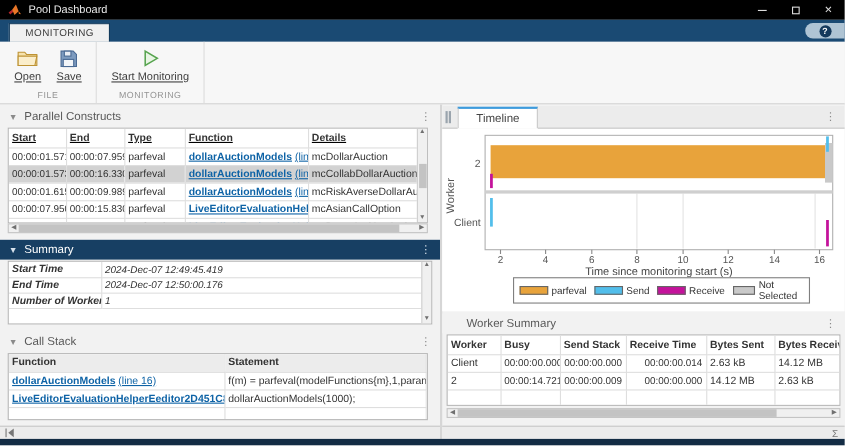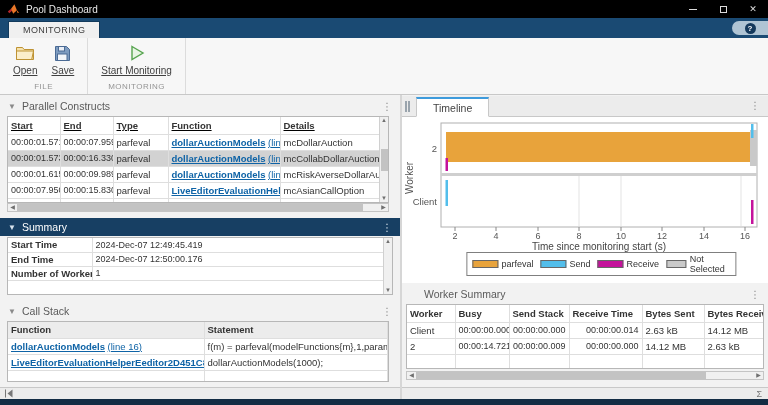--- a/index.html
+++ b/index.html
@@ -231,21 +231,21 @@
       <span class="hthumb" style="width:346px;"></span>
       <span class="sarrow" style="margin-left:auto;">▶</span>
     </div>
 
     <div class="ph sel" style="top:123px;">
       <span class="chev">▼</span>
       <span>Summary</span>
       <span class="kebab">⋮</span>
     </div>
     <div class="wrap" style="left:7px; top:142px; width:386px; height:58px;">
-      <div style="position:absolute; left:0; top:0; width:376px; overflow:hidden;">
+      <div style="position:absolute; left:0; top:0; width:376px; overflow:hidden;font-style:italic;">
       <table style="width:376px;">
         <colgroup>
               <col style="width:84px">
               <col>
             </colgroup>
         <tbody>
               <tr style="height:14px;">
           <th>Start Time</th>
           <td class="t">2024-Dec-07 12:49:45.419</td>
         </tr>

